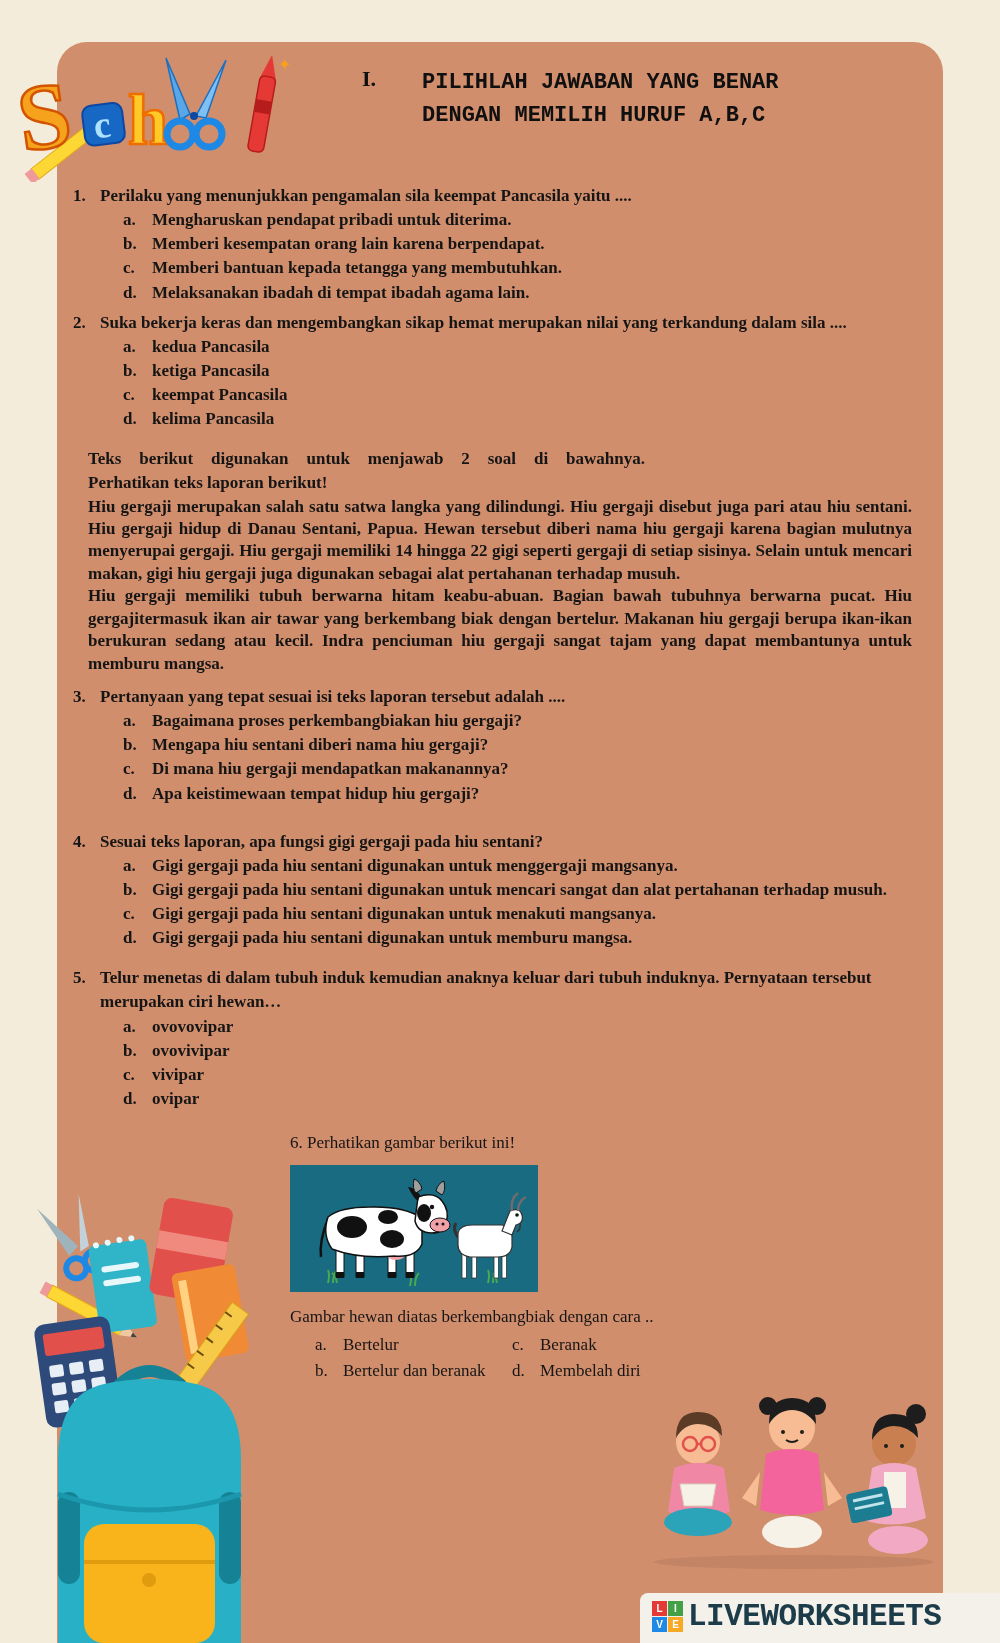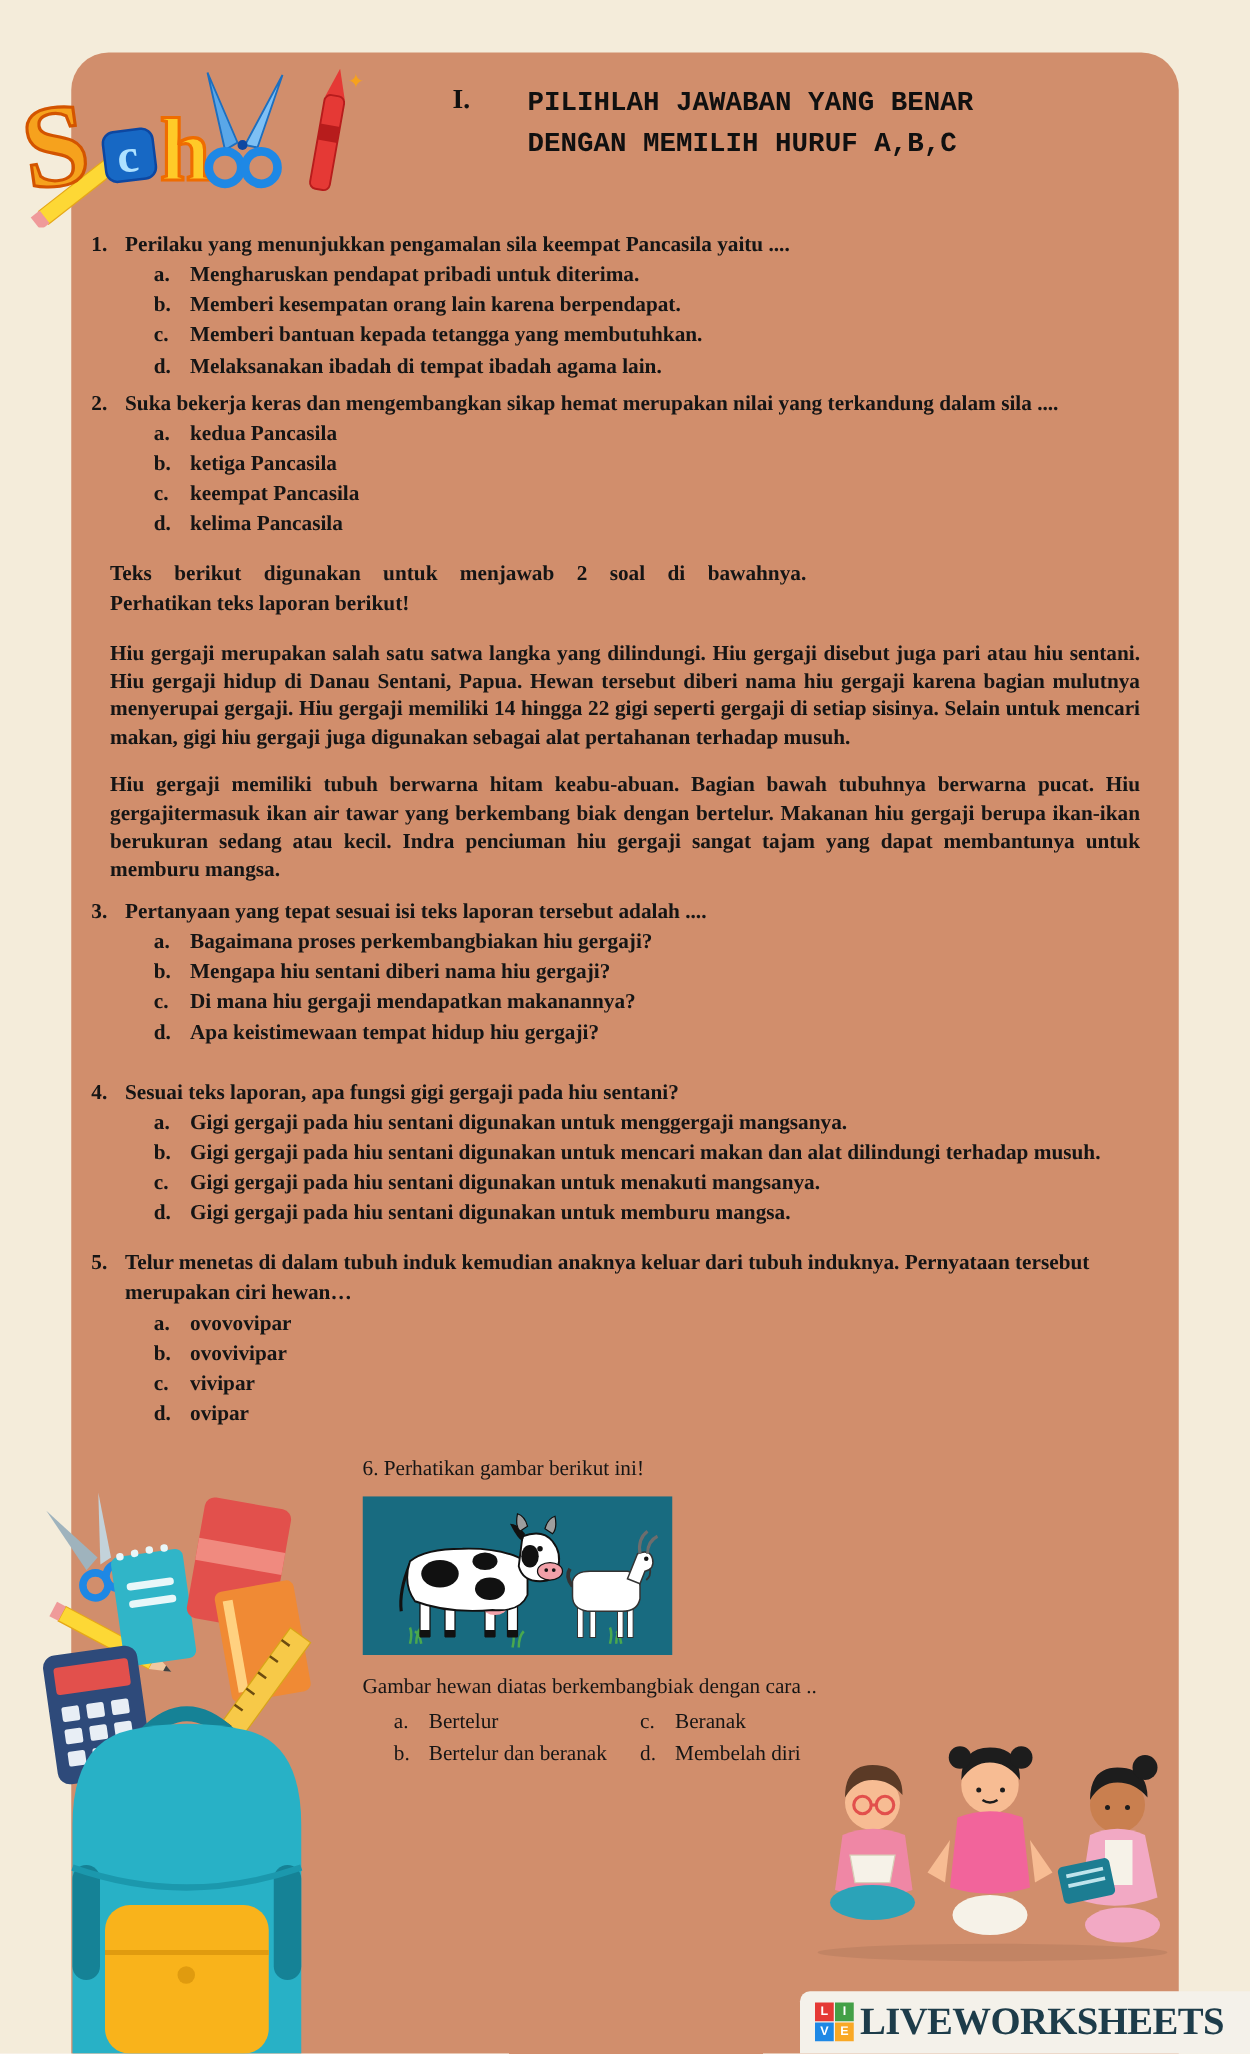--- a/index.html
+++ b/index.html
@@ -31,21 +31,21 @@
   .options { margin-left:66px; width:770px; }
   .opt { display:flex; cursor:pointer; }
   .opt-letter { width:29px; flex:none; }
   .opt-text { flex:1;font-family:Liberation Serif, serif; }
   .mt6  { margin-top:6px; }
   .mt10 { margin-top:10px; }
   .mt16 { margin-top:16px; }
   .mt24 { margin-top:24px; }
   .passage { margin-left:31px; width:824px; margin-top:16px; }
   .passage-head1 { width:557px; text-align:justify; text-align-last:justify; }
-  .para { text-align:justify; margin-top:16px; line-height:1.32; }
+  .para { text-align:justify; margin-top:0; line-height:1.32; }
   .para + .para { }
   
   .q6 { margin-left:233px; margin-top:20px; font-weight:normal; }
   .animal-img { width:248px; height:127px; margin-top:10px; display:block; }
   .q6-caption { margin-top:13px; }
   .q6-options { margin-top:4px; margin-left:25px; display:grid; grid-template-columns:197px auto; row-gap:2px; }
   .q6 .opt-letter { width:28px; }
   
   .backpack { position:absolute; left:26px; top:1192px; width:247px; height:451px; z-index:4; }
   .kids { position:absolute; left:636px; top:1372px; width:314px; height:200px; z-index:4; }
@@ -54,21 +54,21 @@
   .lw-icon { display:grid; grid-template-columns:15px 15px; grid-auto-rows:15px; gap:1px; }
   .sq {
     display:flex; align-items:center; justify-content:center;
     font-family:"Liberation Sans", sans-serif; font-size:10px; font-weight:bold; color:#ffffff;
   }
   .sq-red    { background:#e53935; }
   .sq-green  { background:#43a047; }
   .sq-blue   { background:#1e88e5; }
   .sq-yellow { background:#f9a825; }
   .lw-text {
-    font-family:Liberation Serif, serif; font-size:31px; font-weight:bold;
+    font-family:Liberation Mono, monospace; font-size:31px; font-weight:bold;
     color:#1d3c4a; letter-spacing:-0.5px;
   }
 </style>
 </head>
 <body>
 
 <div class="page">
 
   <div class="panel"></div>
 
@@ -198,21 +198,21 @@
       <span class="q-num">4.</span>
       <span class="q-text">Sesuai teks laporan, apa fungsi gigi gergaji pada hiu sentani?</span>
     </div>
     <div class="options">
       <div class="opt">
         <span class="opt-letter">a.</span>
         <span class="opt-text">Gigi gergaji pada hiu sentani digunakan untuk menggergaji mangsanya.</span>
       </div>
       <div class="opt">
         <span class="opt-letter">b.</span>
-        <span class="opt-text">Gigi gergaji pada hiu sentani digunakan untuk mencari makan dan alat dilindungi terhadap musuh.</span>
+        <span class="opt-text">Gigi gergaji pada hiu sentani digunakan untuk mencari sangat dan alat pertahanan terhadap musuh.</span>
       </div>
       <div class="opt">
         <span class="opt-letter">c.</span>
         <span class="opt-text">Gigi gergaji pada hiu sentani digunakan untuk menakuti mangsanya.</span>
       </div>
       <div class="opt">
         <span class="opt-letter">d.</span>
         <span class="opt-text">Gigi gergaji pada hiu sentani digunakan untuk memburu mangsa.</span>
       </div>
     </div>

